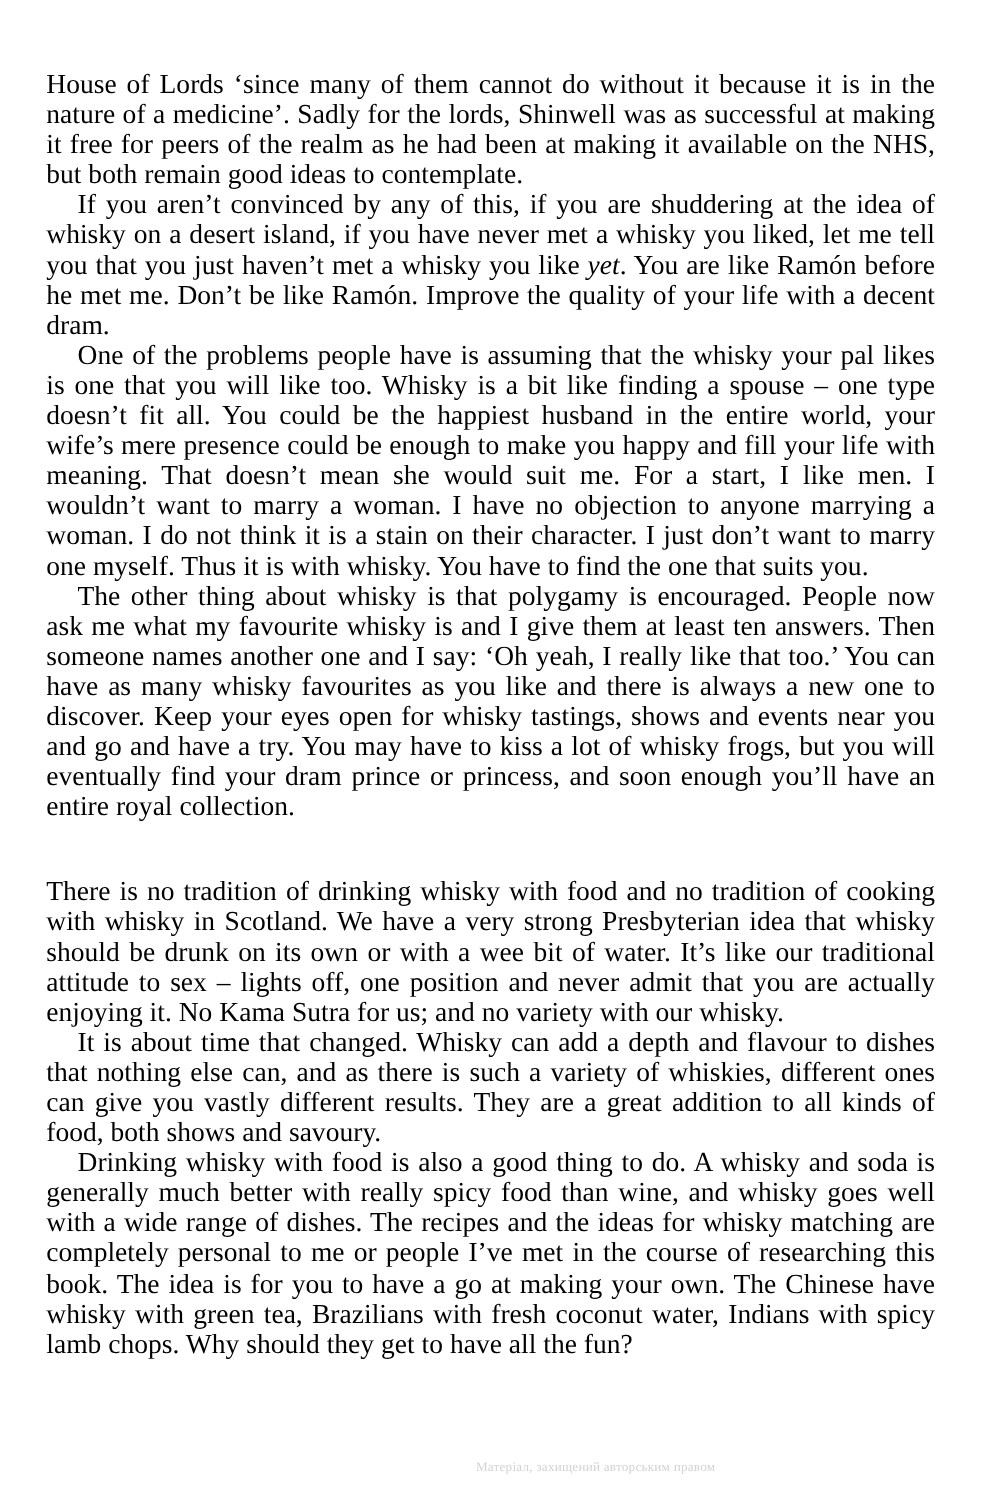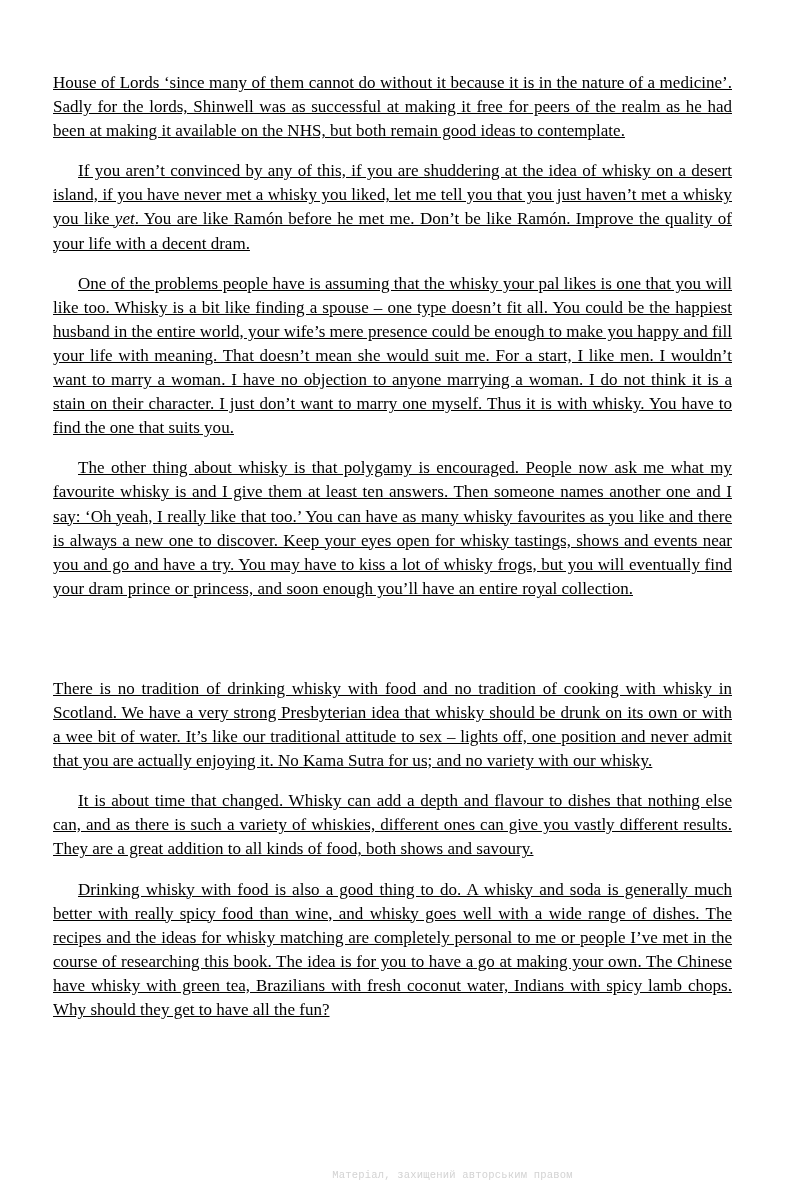--- a/index.html
+++ b/index.html
@@ -31,30 +31,29 @@
     width: 711px;
   }
 
   .section { }
 
   .section-gap {
     height: 44px;
   }
 
   p.para {
-    margin: 16px;
-    font-size: 17px;
+    margin: 0;
+    font-size: 22px;
     line-height: 24.1px;
     text-align: justify;
     text-justify: inter-word;
     hyphens: none;
     -webkit-hyphens: none;
     letter-spacing: 0.02px;
     word-spacing: 0px;
-    text-decoration: underline;
   }
 
   p.indent {
     text-indent: 25px;
   }
 
   p.noindent {
     text-indent: 0;
   }
 
@@ -65,26 +64,27 @@
     font-style: italic;
   }
 
   .watermark {
     position: absolute;
     left: 0;
     top: 1168px;
     width: 671px;
     text-align: center;
     padding-right: 0px;
-    font-family: Liberation Mono, monospace;
+    font-family: Liberation Serif, serif;
     font-size: 10.5px;
     line-height: 14px;
     color: #d3d3d3;
     letter-spacing: 0.2px;
     white-space: nowrap;
+    padding-left: 24px;
   }
   .watermark-inner {
     display: inline-block;
     transform: translateX(117px);
   }
 </style>
 </head>
 <body>
 
 <div id="page">

